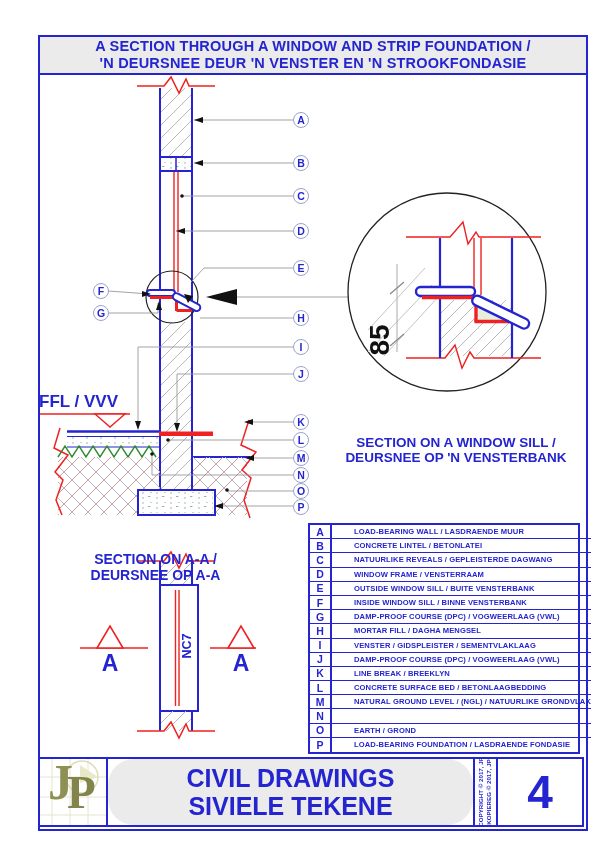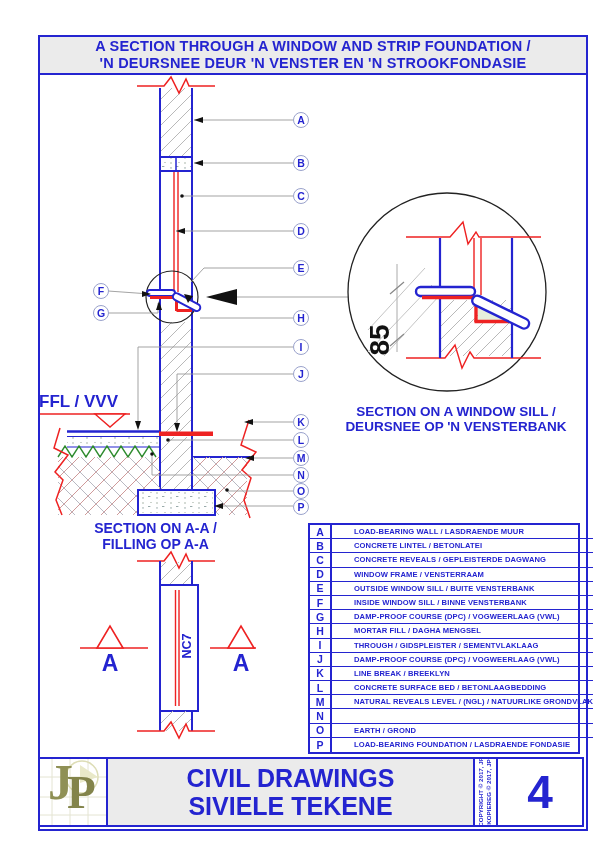--- a/index.html
+++ b/index.html
@@ -9,38 +9,38 @@
          border:2px solid #2424d0;background:#fff;}
   .titlebar{position:absolute;left:0;top:0;width:100%;height:36px;
             border-bottom:2px solid #2424d0;background:#ebebeb;
             display:flex;flex-direction:column;justify-content:center;align-items:center;}
   .titlebar div{color:#2424d0;font-weight:bold;font-size:14.5px;line-height:17px;letter-spacing:.2px;}
   svg.draw{position:absolute;left:0;top:0;}
   .bubble{position:absolute;width:16px;height:16px;border:1.2px solid #9aa2cc;border-radius:50%;
           color:#2424d0;font-weight:bold;font-size:10.5px;line-height:14px;text-align:center;
           background:#fff;box-sizing:border-box;}
   .blue-label{position:absolute;color:#2424d0;font-weight:bold;}
-  .sec-title{position:absolute;color:#2424d0;font-weight:bold;text-align:center;}
+  .sec-title{position:absolute;color:#2424d0;font-weight:bold;text-align:center;margin-top:31px;}
   .rot{transform:rotate(-90deg);transform-origin:center center;display:flex;align-items:center;justify-content:center;}
   .legend{position:absolute;left:308px;top:523px;width:272px;height:231px;
           border:2px solid #2424d0;box-sizing:border-box;display:grid;grid-template-rows:repeat(16,1fr);background:#fff;}
   .lrow{display:flex;border-bottom:1.2px solid #2424d0;box-sizing:border-box;}
   .lrow:last-child{border-bottom:none;}
   .lrow .ltr{width:22px;border-right:2px solid #2424d0;color:#2424d0;font-weight:bold;
              font-size:10.5px;display:flex;align-items:center;justify-content:center;box-sizing:border-box;}
   .lrow .txt{flex:1;color:#2424d0;font-weight:bold;font-size:7.6px;display:flex;align-items:center;
              padding-left:22px;letter-spacing:.1px;white-space:nowrap;overflow:hidden;}
   .tblock{position:absolute;left:38px;top:757px;width:546px;height:70px;border:2px solid #2424d0;
           box-sizing:border-box;display:flex;background:#fff;}
   .logo-cell{width:66px;border-right:2px solid #2424d0;position:relative;overflow:hidden;}
   .logo-j{position:absolute;left:8px;top:-6px;font-family:"Liberation Serif",serif;font-weight:bold;
           font-size:50px;color:#8f9055;}
   .logo-p{position:absolute;left:27px;top:6px;font-family:"Liberation Serif",serif;font-weight:bold;
           font-size:47px;color:#83844b;}
-  .main-cell{flex:1;display:flex;flex-direction:column;justify-content:center;align-items:center;background:#ebebeb;}
+  .main-cell{flex:1;display:flex;flex-direction:column;justify-content:center;align-items:center;background:#ebebeb;border-radius:26px;}
   .main-cell div{color:#2424d0;font-weight:bold;font-size:25px;line-height:28px;}
   .copy-cell{width:21px;border-left:2px solid #2424d0;border-right:2px solid #2424d0;position:relative;}
   .copy-inner{position:absolute;left:50%;top:50%;width:70px;height:18px;margin-left:-35px;margin-top:-9px;
               transform:rotate(-90deg);text-align:center;}
   .copy-inner div{color:#2424d0;font-weight:bold;font-size:6.2px;line-height:7.5px;white-space:nowrap;}
   .num-cell{width:84px;display:flex;align-items:center;justify-content:center;}
   .num-cell div{color:#2424d0;font-weight:bold;font-size:46px;}
 </style>
 </head>
 <body>
@@ -218,21 +218,21 @@
   <div class="bubble" style="left:293px;top:432px">L</div>
   <div class="bubble" style="left:293px;top:450px">M</div>
   <div class="bubble" style="left:293px;top:467px">N</div>
   <div class="bubble" style="left:293px;top:483px">O</div>
   <div class="bubble" style="left:293px;top:499px">P</div>
 
   <div class="blue-label" style="left:39px;top:392px;font-size:17px;">FFL / VVV</div>
 
   <div class="sec-title" style="left:58px;top:521px;width:195px;font-size:14px;line-height:15.5px;">
     <div>SECTION ON A-A  /</div>
-    <div>FILLING OP A-A</div>
+    <div>DEURSNEE OP A-A</div>
   </div>
 
   <div class="sec-title" style="left:330px;top:404px;width:252px;font-size:13.5px;line-height:15px;">
     <div>SECTION ON A WINDOW SILL /</div>
     <div>DEURSNEE OP 'N VENSTERBANK</div>
   </div>
 
   <div class="rot" style="position:absolute;left:358px;top:318px;width:44px;height:44px;color:#111;font-weight:bold;font-size:28px;">85</div>
 
   <div class="rot blue-label" style="left:166px;top:638px;width:42px;height:16px;font-size:12.5px;">NC7</div>
@@ -246,21 +246,21 @@
     <div class="lrow">
         <div class="ltr">A</div>
         <div class="txt">LOAD-BEARING WALL / LASDRAENDE MUUR</div>
       </div>
     <div class="lrow">
         <div class="ltr">B</div>
         <div class="txt">CONCRETE LINTEL / BETONLATEI</div>
       </div>
     <div class="lrow">
         <div class="ltr">C</div>
-        <div class="txt">CONCRETE REVEALS / GEPLEISTERDE DAGWANG</div>
+        <div class="txt">NATUURLIKE REVEALS / GEPLEISTERDE DAGWANG</div>
       </div>
     <div class="lrow">
         <div class="ltr">D</div>
         <div class="txt">WINDOW FRAME / VENSTERRAAM</div>
       </div>
     <div class="lrow">
         <div class="ltr">E</div>
         <div class="txt">OUTSIDE WINDOW SILL / BUITE VENSTERBANK</div>
       </div>
     <div class="lrow">
@@ -270,37 +270,37 @@
     <div class="lrow">
         <div class="ltr">G</div>
         <div class="txt">DAMP-PROOF COURSE (DPC) / VOGWEERLAAG (VWL)</div>
       </div>
     <div class="lrow">
         <div class="ltr">H</div>
         <div class="txt">MORTAR FILL / DAGHA MENGSEL</div>
       </div>
     <div class="lrow">
         <div class="ltr">I</div>
-        <div class="txt">THROUGH / GIDSPLEISTER / SEMENTVLAKLAAG</div>
+        <div class="txt">VENSTER / GIDSPLEISTER / SEMENTVLAKLAAG</div>
       </div>
     <div class="lrow">
         <div class="ltr">J</div>
         <div class="txt">DAMP-PROOF COURSE (DPC) / VOGWEERLAAG (VWL)</div>
       </div>
     <div class="lrow">
         <div class="ltr">K</div>
         <div class="txt">LINE BREAK / BREEKLYN</div>
       </div>
     <div class="lrow">
         <div class="ltr">L</div>
         <div class="txt">CONCRETE SURFACE BED / BETONLAAGBEDDING</div>
       </div>
     <div class="lrow">
         <div class="ltr">M</div>
-        <div class="txt">NATURAL REVEALS LEVEL / (NGL) / NATUURLIKE GRONDVLAK</div>
+        <div class="txt">NATURAL GROUND LEVEL / (NGL) / NATUURLIKE GRONDVLAK</div>
       </div>
     <div class="lrow">
         <div class="ltr">N</div>
       </div>
     <div class="lrow">
         <div class="ltr">O</div>
         <div class="txt">EARTH / GROND</div>
       </div>
     <div class="lrow">
         <div class="ltr">P</div>

